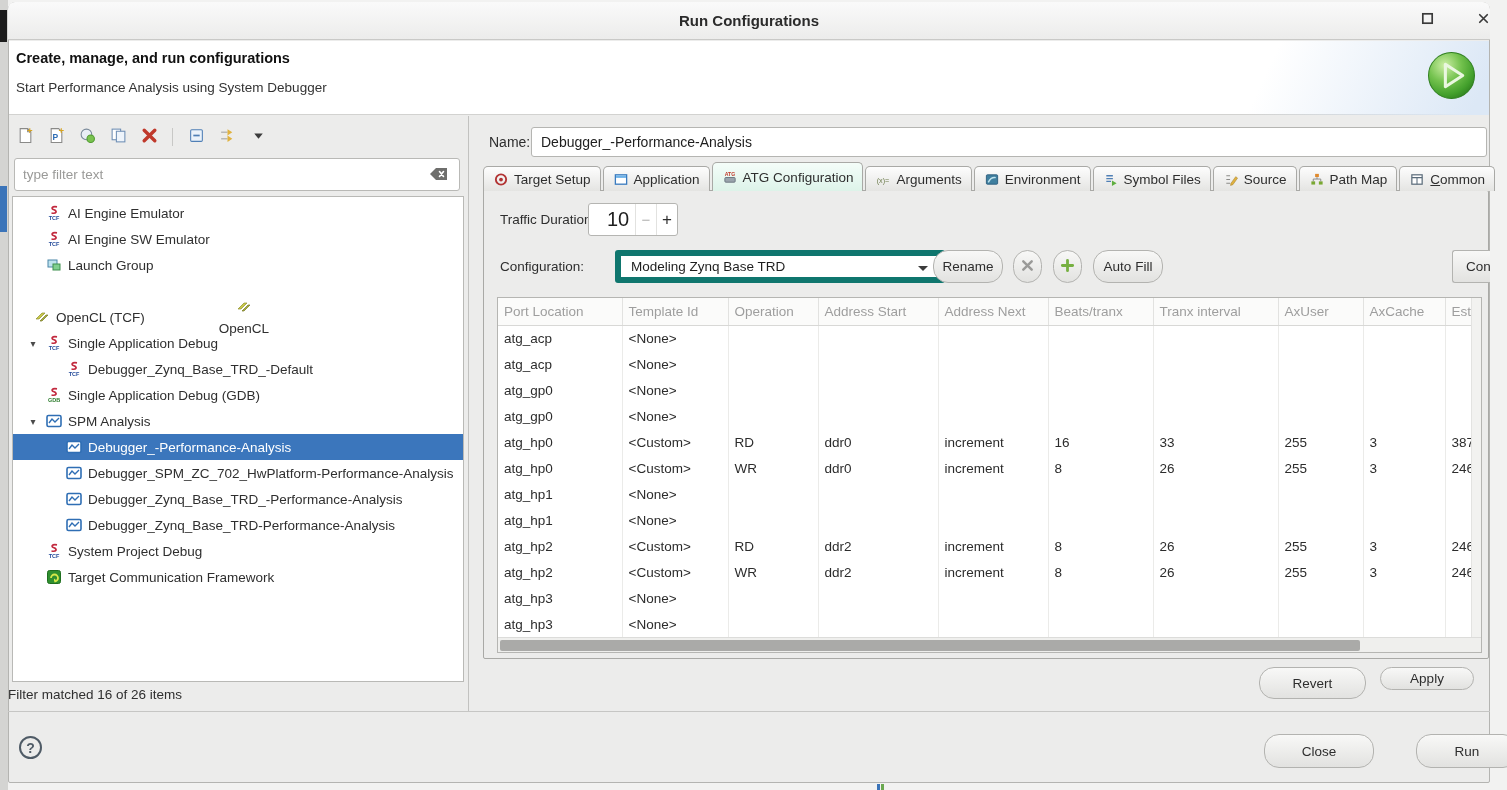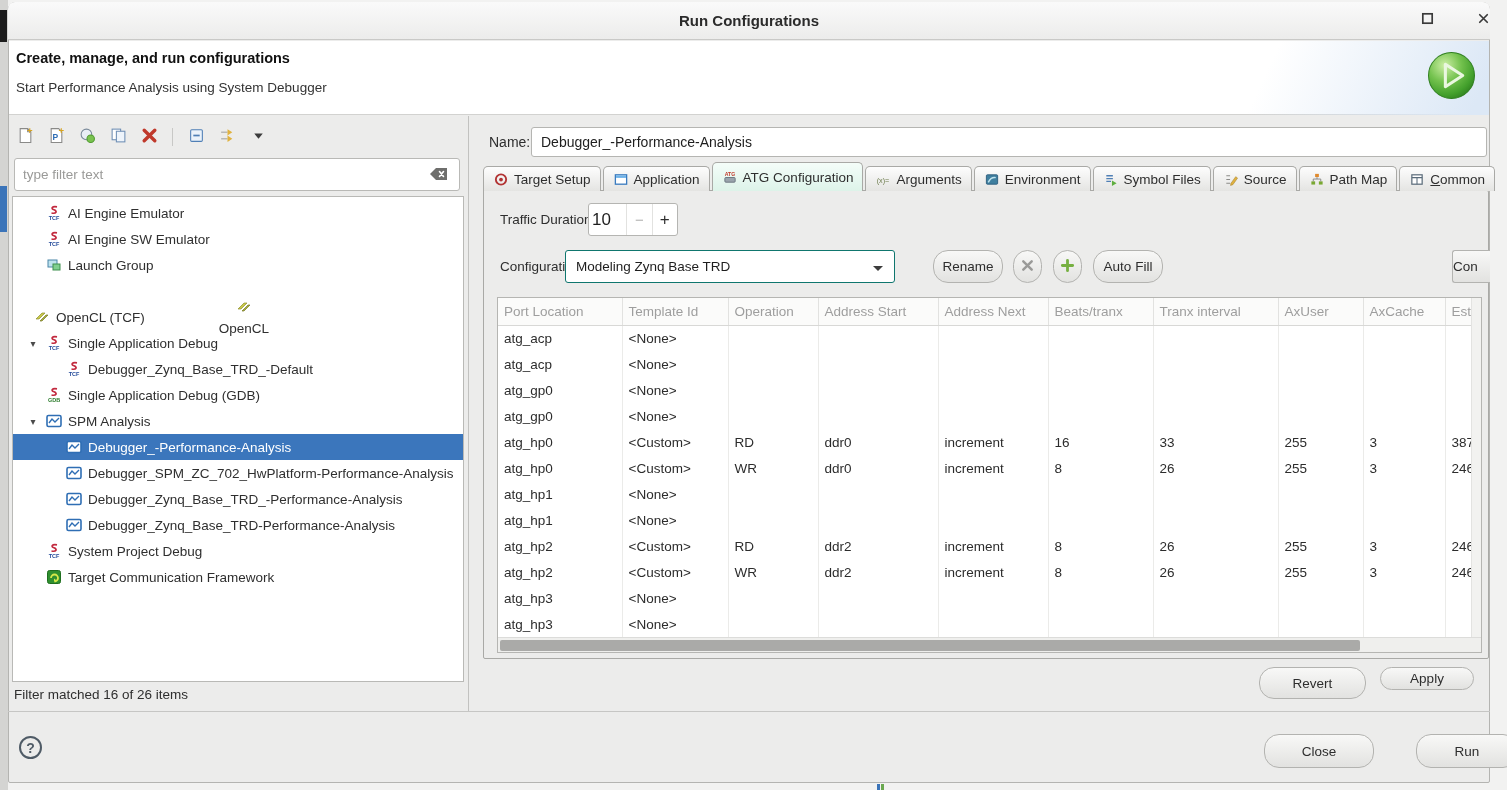--- a/index.html
+++ b/index.html
@@ -43,21 +43,21 @@
   .clear-btn svg { width: 20px; height: 16px; }
   .tree-box { left: 12px; top: 196px; width: 452px; height: 486px; background: #fff;
               border: 1px solid #b9b9b6; overflow: hidden; padding-top: 3px; }
   .trow { height: 26px; display: flex; align-items: center; gap: 5px; white-space: nowrap; }
   .trow .exp { width: 16px; text-align: center; font-size: 10px; color: #4a4a4a; flex: 0 0 16px; }
   .trow .ic { width: 17px; height: 16px; flex: 0 0 17px; }
   .trow .ic svg { width: 16px; height: 16px; }
   .tlabel { font-size: 13.5px; color: #2f2f2f; }
   .trow.sel { background: #3b76bc; }
   .trow.sel .tlabel { color: #fff; }
-  .status { left: 14px; top: 687px; font-size: 13.5px; color: #2f2f2f; }
+  .status { left: 8px; top: 687px; font-size: 13.5px; color: #2f2f2f; }
   .sash { left: 468px; top: 116px; width: 1px; height: 595px; background: #c2c2c0; }
 
   
   .name-label { left: 489px; top: 134px; font-size: 14px; color: #2e2e2e; }
   .name-input { left: 531px; top: 127px; width: 956px; height: 30px; border: 1px solid #b5b5b2;
                 border-radius: 3px; background: #fff; font-family: inherit; font-size: 14px;
                 color: #1e1e1e; padding-left: 9px; outline: none; }
   .tabbar { left: 483px; top: 163px; height: 28px; display: flex; align-items: flex-end; gap: 2px; }
   .tab { height: 25px; padding: 0 9px; display: inline-flex; align-items: center; gap: 5px;
          border: 1px solid #a9a9a6; border-bottom: none; border-radius: 5px 5px 0 0;
@@ -65,43 +65,43 @@
          position: relative; z-index: 1; white-space: nowrap; }
   .tab .ic { width: 16px; height: 15px; display: inline-flex; }
   .tab .ic svg { width: 16px; height: 15px; }
   .tab.active { height: 29px; background: linear-gradient(#f4fdf9, #ddf3e9); z-index: 3; }
   .content-frame { left: 483px; top: 190px; width: 1006px; height: 469px;
                    border: 1px solid #a9a9a6; background: #ececeb; border-radius: 0 2px 2px 2px; }
 
   .traffic-label { left: 500px; top: 212px; }
   .spin { left: 588px; top: 203px; width: 90px; height: 33px; background: #fff;
           border: 1px solid #b5b5b2; border-radius: 3px; display: flex; overflow: hidden; }
-  .spin .val { flex: 1.4; padding-left: 3px; line-height: 31px; font-size: 17px; color: #1e1e1e; }
+  .spin .val { flex: 1.4; padding-left: 18px; line-height: 31px; font-size: 20px; color: #1e1e1e; }
   .spin .sbtn { flex: 1; border-left: 1px solid #e2e2e0; display: flex; align-items: center;
                 justify-content: center; font-size: 15px; }
   .spin .minus { color: #b2b2b0; }
   .spin .plus { color: #2e2e2e; font-size: 17px; }
 
   .config-label { left: 500px; top: 259px; }
-  .select { left: 565px; top: 250px; width: 330px; height: 33px; background: #fff;
-            border: 1px solid #0f766e; border-radius: 3px; display: flex; align-items: center; }
+  .select { left: 615px; top: 250px; width: 330px; height: 33px; background: #fff;
+            border: 6px solid #0f766e; border-radius: 3px; display: flex; align-items: center; }
   .select .sel-text { flex: 1; padding-left: 10px; font-size: 13.5px; color: #1e1e1e; }
   .caret { width: 0; height: 0; border: 5px solid transparent; border-top-color: #3c3c3c;
            margin: 9px 11px 0 0; }
 
   .btn { position: absolute; display: flex; align-items: center; justify-content: center;
          background: linear-gradient(#f8f8f7, #e2e2e0); border: 1px solid #b3b3b0;
          border-radius: 15px; font-size: 13.5px; color: #2e2e2e; font-family: inherit; }
   .btn svg { width: 15px; height: 15px; }
   .btn-rename { left: 933px; top: 250px; width: 70px; height: 33px; }
   .btn-del { left: 1013px; top: 250px; width: 29px; height: 33px; }
   .btn-add { left: 1053px; top: 250px; width: 29px; height: 33px; }
   .btn-autofill { left: 1093px; top: 250px; width: 70px; height: 33px; }
   .btn-con { left: 1452px; top: 250px; width: 38px; height: 33px; justify-content: flex-start;
-             overflow: hidden; border-right: none; border-radius: 3px 0 0 3px; }
+             padding-left: 13px; overflow: hidden; border-right: none; border-radius: 3px 0 0 3px; }
   .btn-revert { left: 1259px; top: 667px; width: 107px; height: 32px; }
   .btn-apply { left: 1380px; top: 667px; width: 94px; height: 23px; }
   .btn-close { left: 1264px; top: 734px; width: 110px; height: 34px; }
   .btn-run { left: 1384px; top: 734px; width: 102px; height: 34px; margin-left: 32px; }
 
   
   .tblwrap { left: 497px; top: 297px; width: 985px; height: 356px; border: 1px solid #b5b5b2;
              background: #fff; overflow: hidden; }
   .tbl-area { position: absolute; left: 0; top: 0; right: 0; bottom: 15px; overflow: hidden; }
   table.grid { border-collapse: collapse; table-layout: fixed; width: 973px; font-size: 13.5px; }

